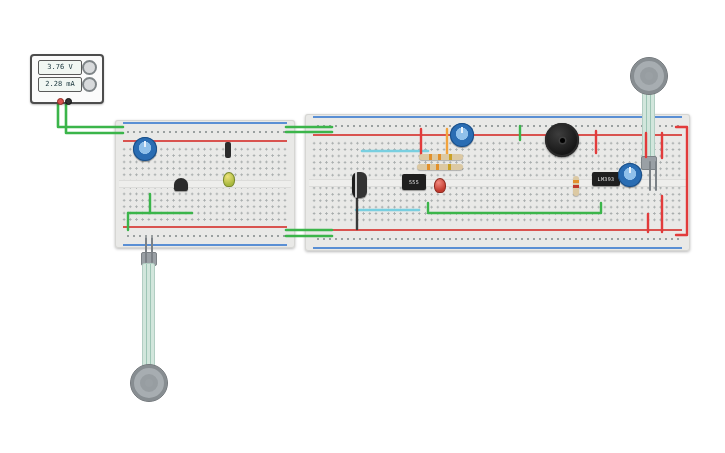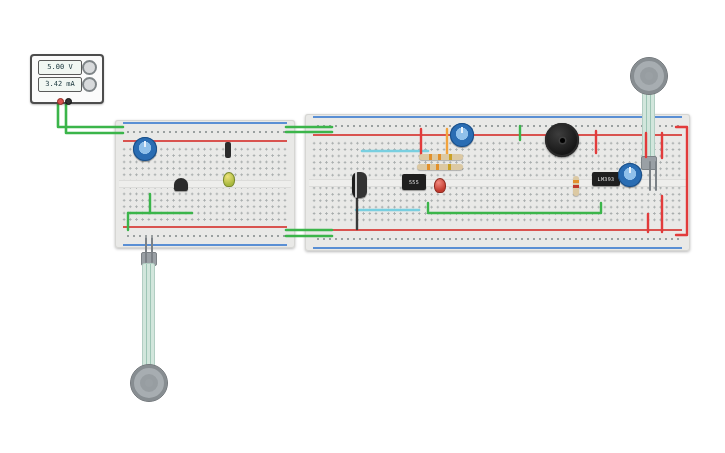--- a/index.html
+++ b/index.html
@@ -107,22 +107,22 @@
       <polyline points="648,214 648,232" fill="none" stroke="#e23b3b" stroke-width="2.4" stroke-linecap="round" stroke-linejoin="round"></polyline>
       <polyline points="676,127 687,127 687,235 676,235" fill="none" stroke="#e23b3b" stroke-width="2.4" stroke-linecap="round" stroke-linejoin="round"></polyline>
       <polyline points="357,196 357,229" fill="none" stroke="#3a3a3a" stroke-width="2.4" stroke-linecap="round" stroke-linejoin="round"></polyline>
       <polyline points="146,238 146,262" fill="none" stroke="#7c8287" stroke-width="2" stroke-linecap="round" stroke-linejoin="round"></polyline>
       <polyline points="152,238 152,262" fill="none" stroke="#7c8287" stroke-width="2" stroke-linecap="round" stroke-linejoin="round"></polyline>
       <polyline points="650,162 650,190" fill="none" stroke="#7c8287" stroke-width="2" stroke-linecap="round" stroke-linejoin="round"></polyline>
       <polyline points="656,162 656,190" fill="none" stroke="#7c8287" stroke-width="2" stroke-linecap="round" stroke-linejoin="round"></polyline>
     </svg>
 
   <div class="psu">
-    <div class="disp v">5.00 V</div>
-    <div class="disp a">3.42 mA</div>
+    <div class="disp v">3.76 V</div>
+    <div class="disp a">2.28 mA</div>
     <div class="knob k1"></div>
     <div class="knob k2"></div>
     <div class="terminal pos"></div>
     <div class="terminal neg"></div>
   </div>
 
   <div class="bb" style="left:115px;top:120px;width:180px;height:128px;">
     <div class="rail top">
       <div class="line blue"></div>
         <div class="holes"></div>

